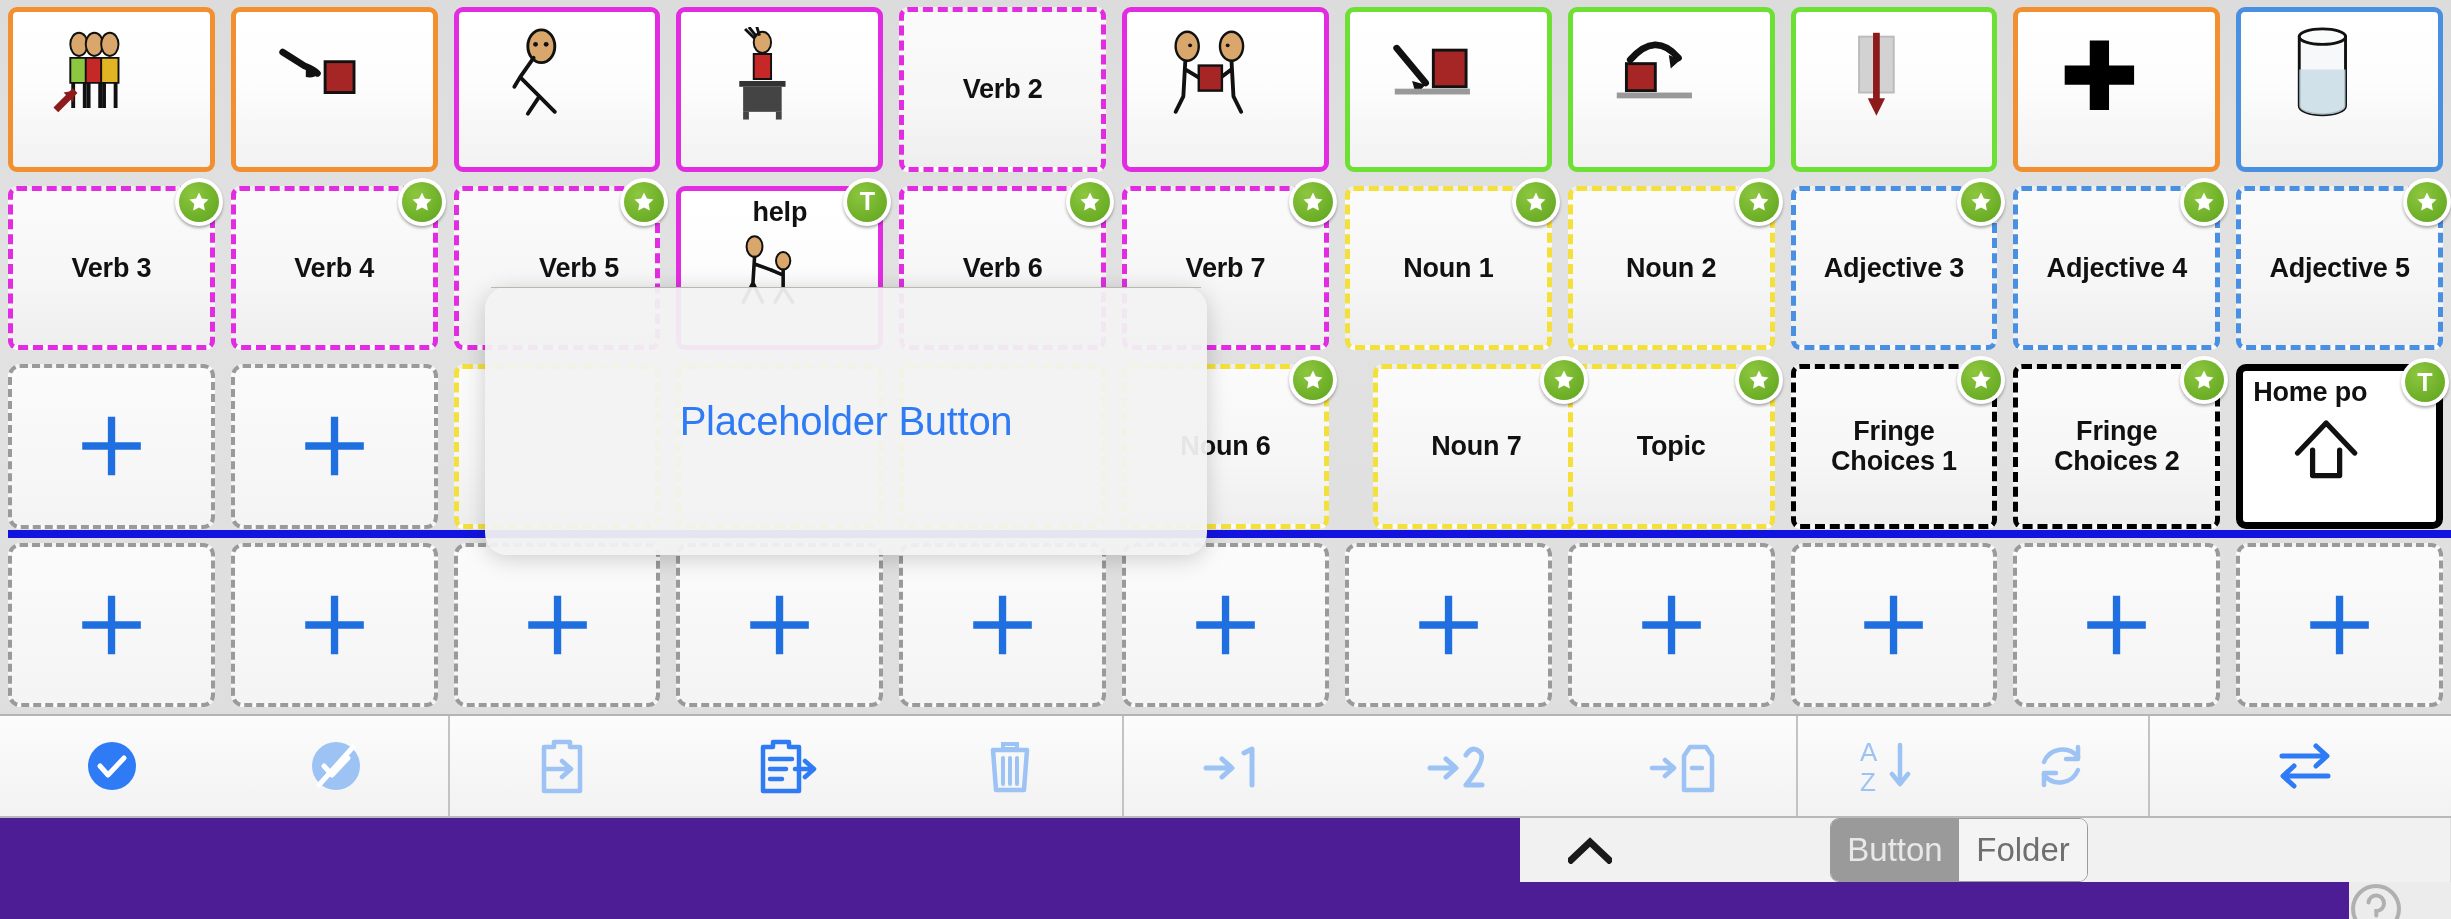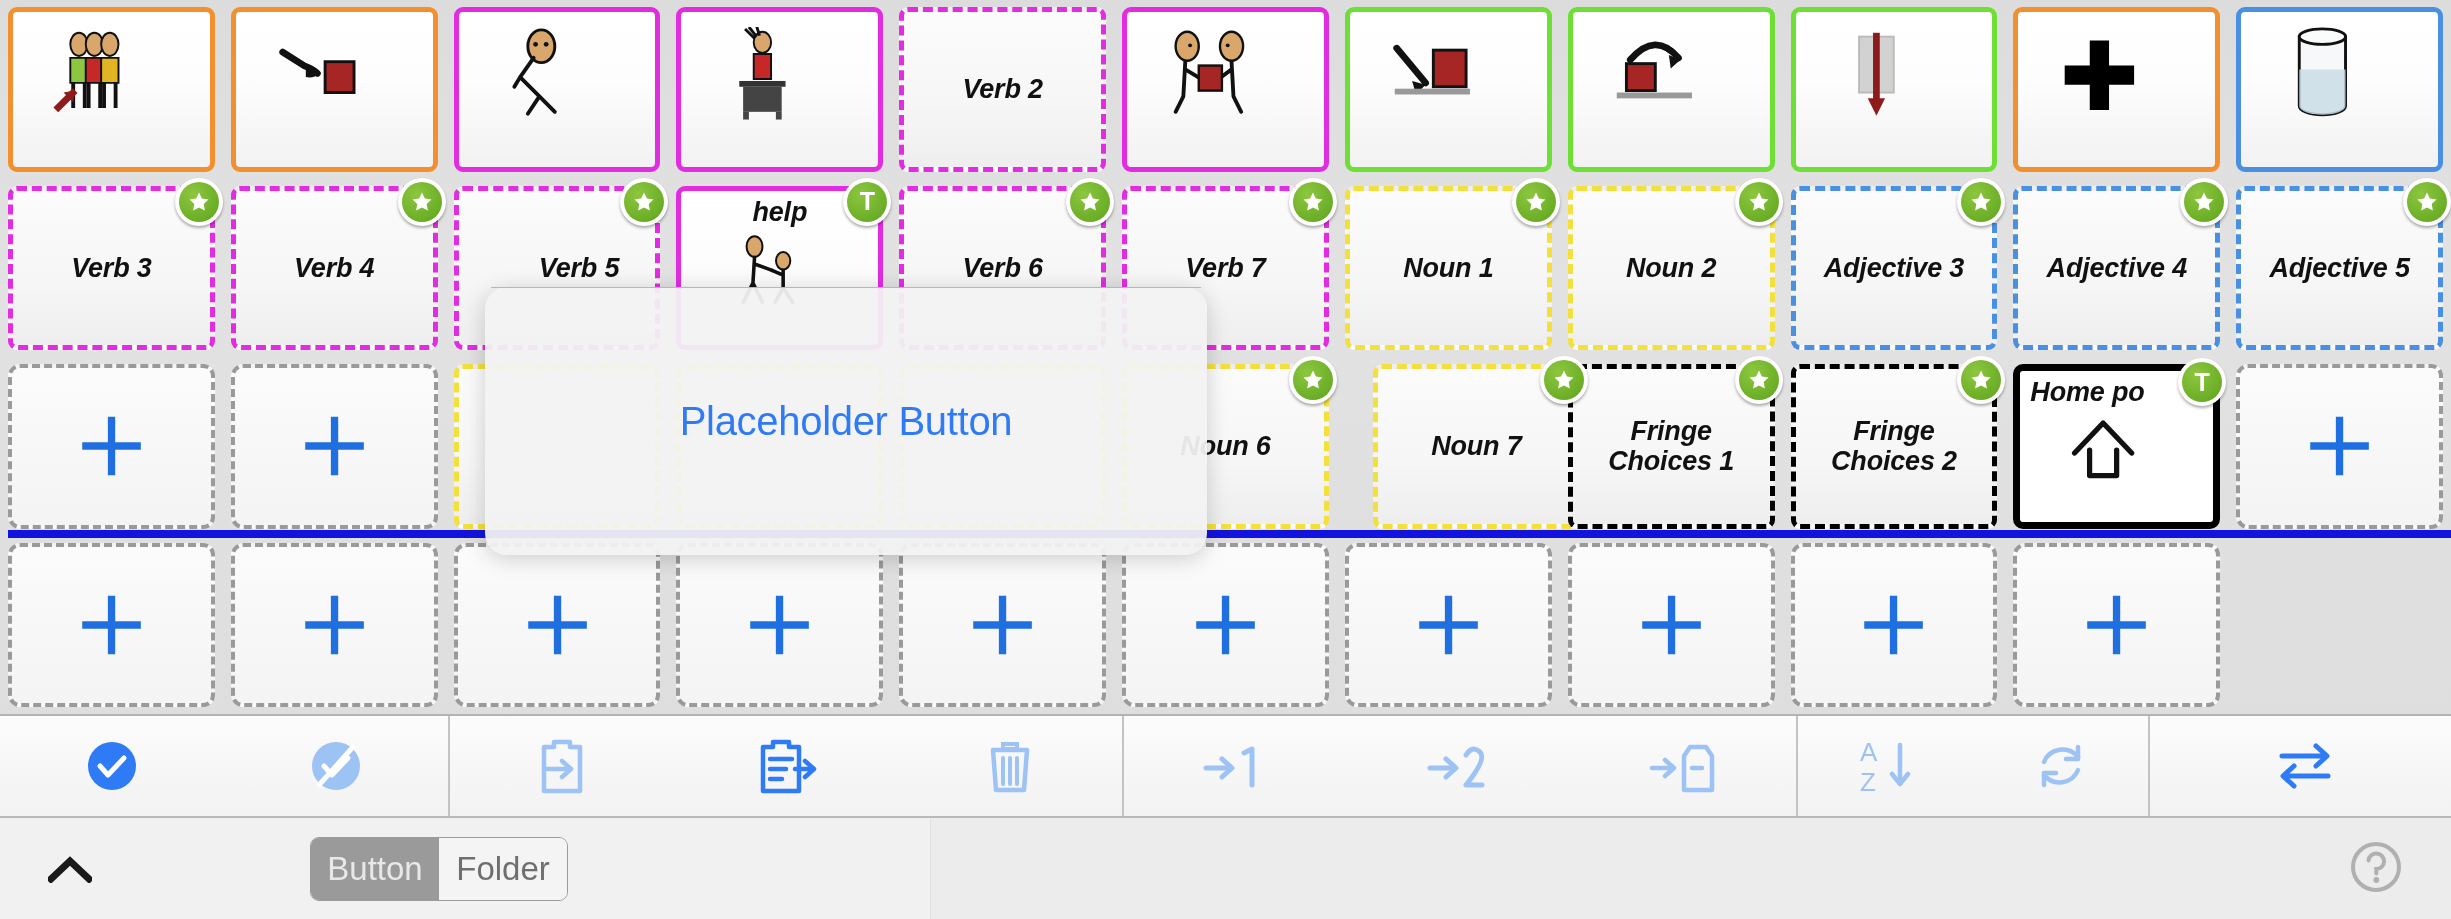--- a/index.html
+++ b/index.html
@@ -32,21 +32,21 @@
   .cell.dashed { border-style:dashed; border-width:5px; background:linear-gradient(180deg,#fbfbfb 0%,#f6f6f6 60%,#eeeeee 100%); }
   .cell.plus {
     border:4px dashed #9a9a9a; border-radius:12px;
     background: linear-gradient(180deg,#fbfbfb 0%,#f4f4f4 100%);
   }
   .cell.home { border:7px solid #000; border-radius:10px; background:#fff; }
 
   .label {
     font-weight:bold; font-size:27px; color:#111; text-align:center;
     line-height:1.12; letter-spacing:-0.2px; padding:0 6px;
-    position:relative; z-index:1;font-style:italic;
+    position:relative; z-index:1;
   }
   .label.top { position:absolute; top:6px; left:0; right:0; }
 
   
   .badge {
     position:absolute; top:-13px; right:-13px; width:48px; height:48px;
     border-radius:50%; background:#fff; box-shadow:0 2px 3px rgba(0,0,0,.32);
     display:flex; align-items:center; justify-content:center; z-index:6;
   }
   .badge .inner {
@@ -92,21 +92,21 @@
     display:flex; box-sizing:border-box;
   }
   .tgroup { display:flex; height:100%; border-right:2px solid #c3c3c3; }
   .tgroup:last-child { border-right:none; }
   .tbtn { display:flex; align-items:center; justify-content:center; height:100%; }
   .tbtn svg { display:block; }
 
   
   #bottombar {
     position:absolute; left:0; top:818px; width:2451px; height:101px;
-    background:#4c1d95; display:flex; align-items:flex-start;
+    background:#4c1d95; display:flex; align-items:flex-end;flex-direction:column;
   }
   #bb-left { width:930px; display:flex; align-items:center; height:100%;
              background:#f1f1f1; border-right:1px solid #e0e0e0; }
   #chevron { margin-left:40px; width:60px; display:flex; align-items:center; justify-content:center;}
   #seg {
     margin-left:210px; display:flex; border:1px solid #9b9b9b;
     border-radius:9px; overflow:hidden; height:62px;
   }
   .seg-item {
     display:flex; align-items:center; justify-content:center;
@@ -437,20 +437,32 @@
           <div class="badge">
             <div class="inner">
               <svg class="star" viewBox="0 0 24 24">
                 <path d="M12 2.5l2.9 6 6.6.9-4.8 4.6 1.2 6.5L12 17.4 6.1 20.5l1.2-6.5L2.5 9.4l6.6-.9z"></path>
               </svg>
             </div>
           </div>
         </div>
       </div>
       <div class="cellwrap">
+        <div class="cell dashed" style="border-color: rgb(244, 224, 58); flex-direction: column;">
+          <div class="label">Topic</div>
+          <div class="badge">
+            <div class="inner">
+              <svg class="star" viewBox="0 0 24 24">
+                <path d="M12 2.5l2.9 6 6.6.9-4.8 4.6 1.2 6.5L12 17.4 6.1 20.5l1.2-6.5L2.5 9.4l6.6-.9z"></path>
+              </svg>
+            </div>
+          </div>
+        </div>
+      </div>
+      <div class="cellwrap">
         <div class="cell dashed" style="border-color: rgb(0, 0, 0); flex-direction: column;">
           <div class="label">Fringe Choices 1</div>
           <div class="badge">
             <div class="inner">
               <svg class="star" viewBox="0 0 24 24">
                 <path d="M12 2.5l2.9 6 6.6.9-4.8 4.6 1.2 6.5L12 17.4 6.1 20.5l1.2-6.5L2.5 9.4l6.6-.9z"></path>
               </svg>
             </div>
           </div>
         </div>

